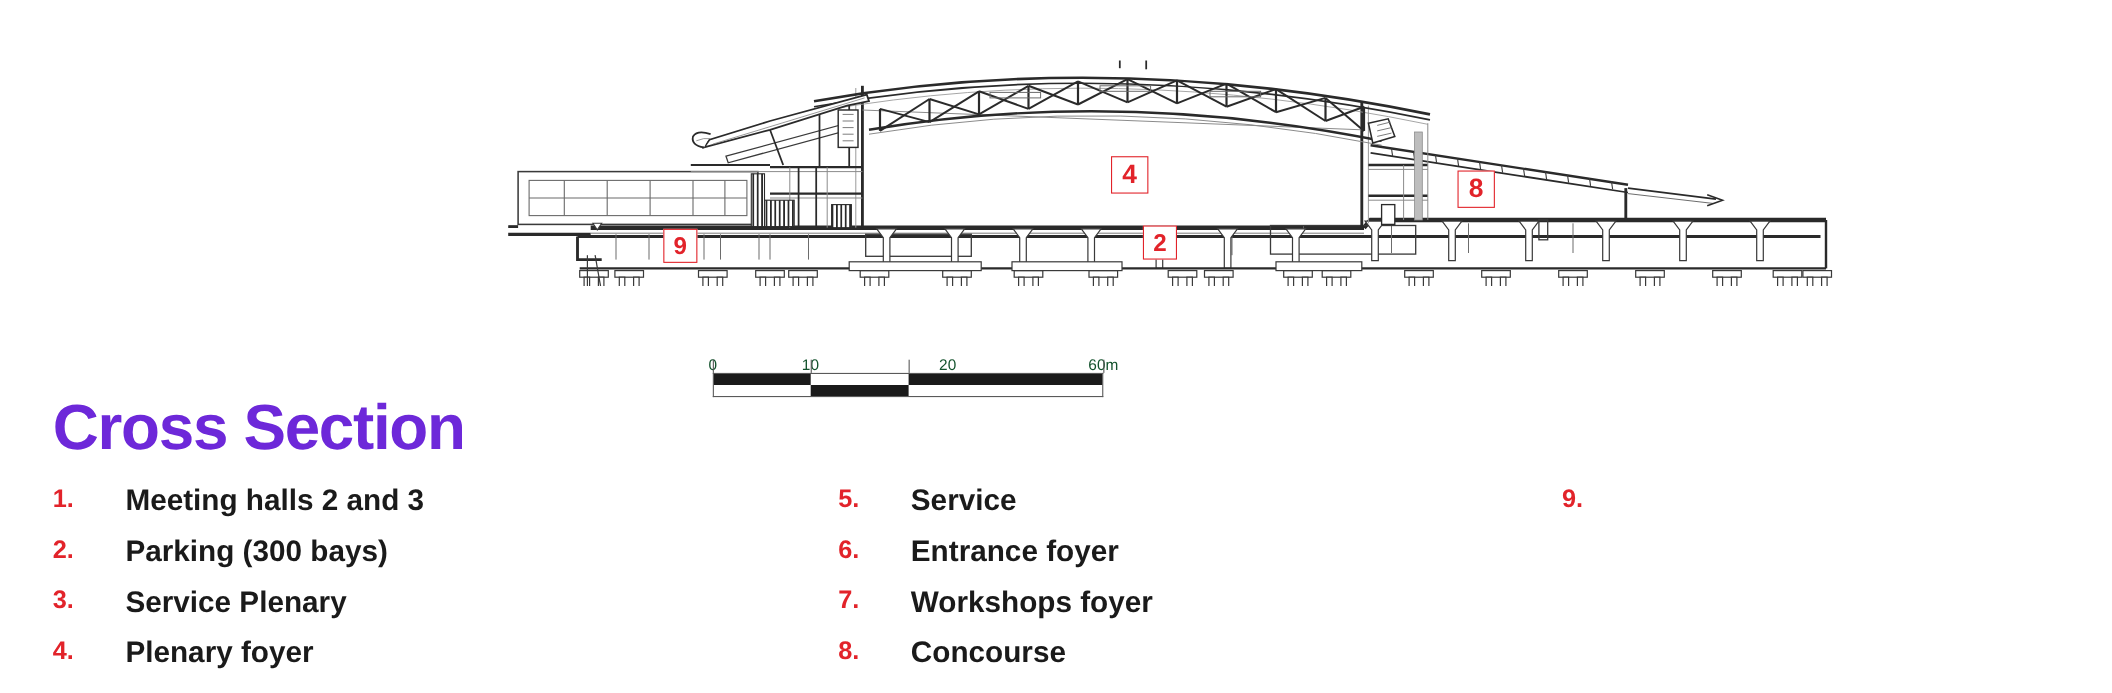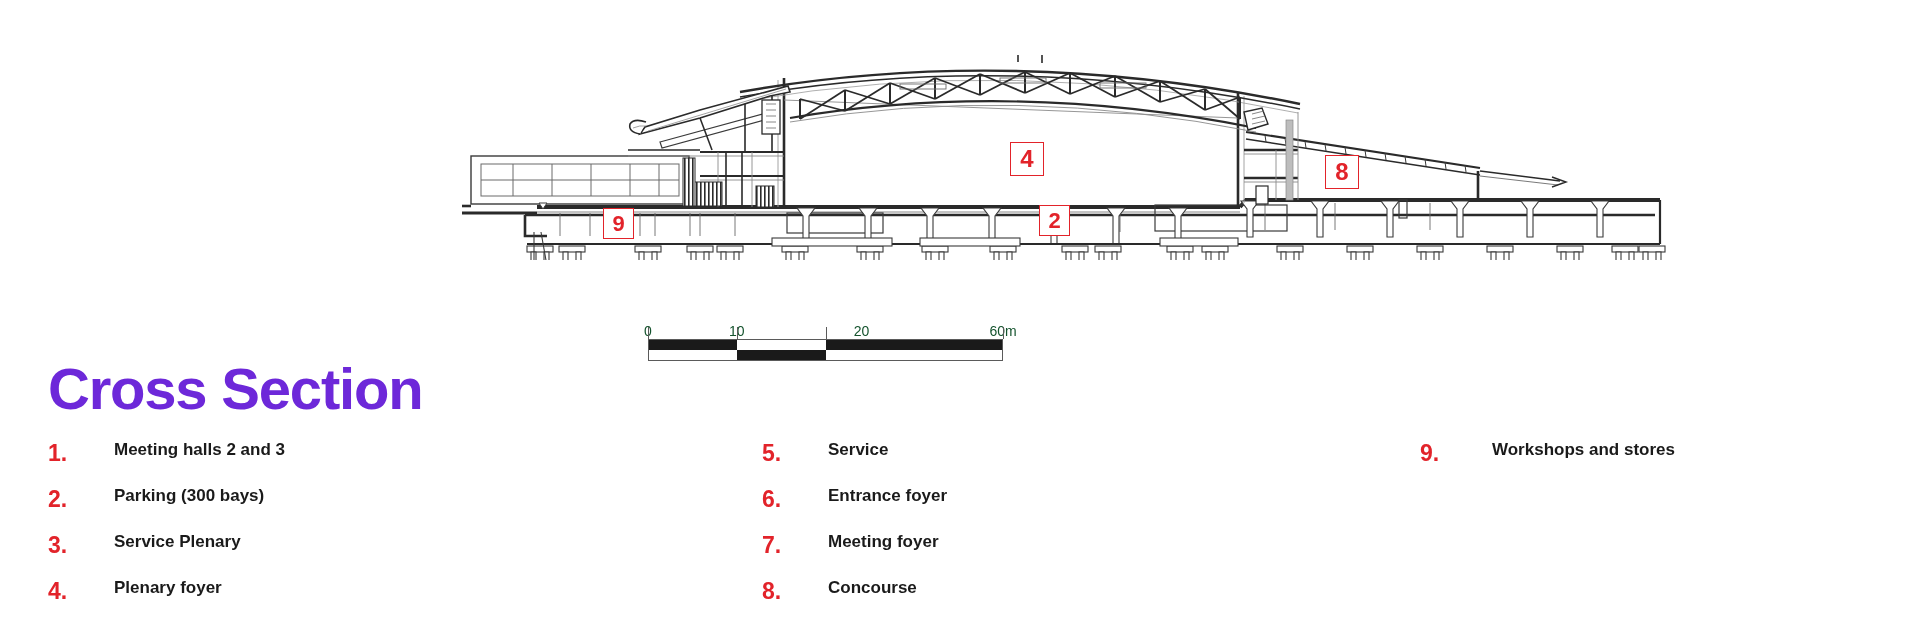--- a/index.html
+++ b/index.html
@@ -52,21 +52,21 @@
   .legend-col{position:absolute;top:440px;}
   #legend-col-1{left:48px;}
   #legend-col-2{left:762px;}
   #legend-col-3{left:1420px;}
   .legend-item{height:46px;display:flex;align-items:flex-start;}
   .legend-num{
     color:#e2232a;font-weight:bold;font-size:23px;
     width:66px;flex:none;white-space:nowrap;
   }
   .legend-text{
-    color:#1a1a1a;font-weight:bold;font-size:17px;white-space:nowrap;
+    color:#1a1a1a;font-weight:bold;font-size:27px;white-space:nowrap;
   }
   #legend-col-3 .legend-num{width:72px;}
 </style>
 </head>
 <body>
 
 <div id="drawing-area">
   <svg id="drawing-svg" width="1920" height="260" viewBox="0 0 1920 260">
     <defs>
       <pattern id="stairHatch" width="4" height="4" patternUnits="userSpaceOnUse">
@@ -419,26 +419,25 @@
   <div class="legend-item">
     <span class="legend-num">5.</span>
     <span class="legend-text">Service</span>
   </div>
   <div class="legend-item">
     <span class="legend-num">6.</span>
     <span class="legend-text">Entrance foyer</span>
   </div>
   <div class="legend-item">
     <span class="legend-num">7.</span>
-    <span class="legend-text">Meeting foyer</span>
+    <span class="legend-text">Workshops foyer</span>
   </div>
   <div class="legend-item">
     <span class="legend-num">8.</span>
     <span class="legend-text">Concourse</span>
   </div>
 </div>
 
 <div class="legend-col" id="legend-col-3">
   <div class="legend-item">
     <span class="legend-num">9.</span>
-    <span class="legend-text">Workshops and stores</span>
   </div>
 </div>
 
 </body></html>

